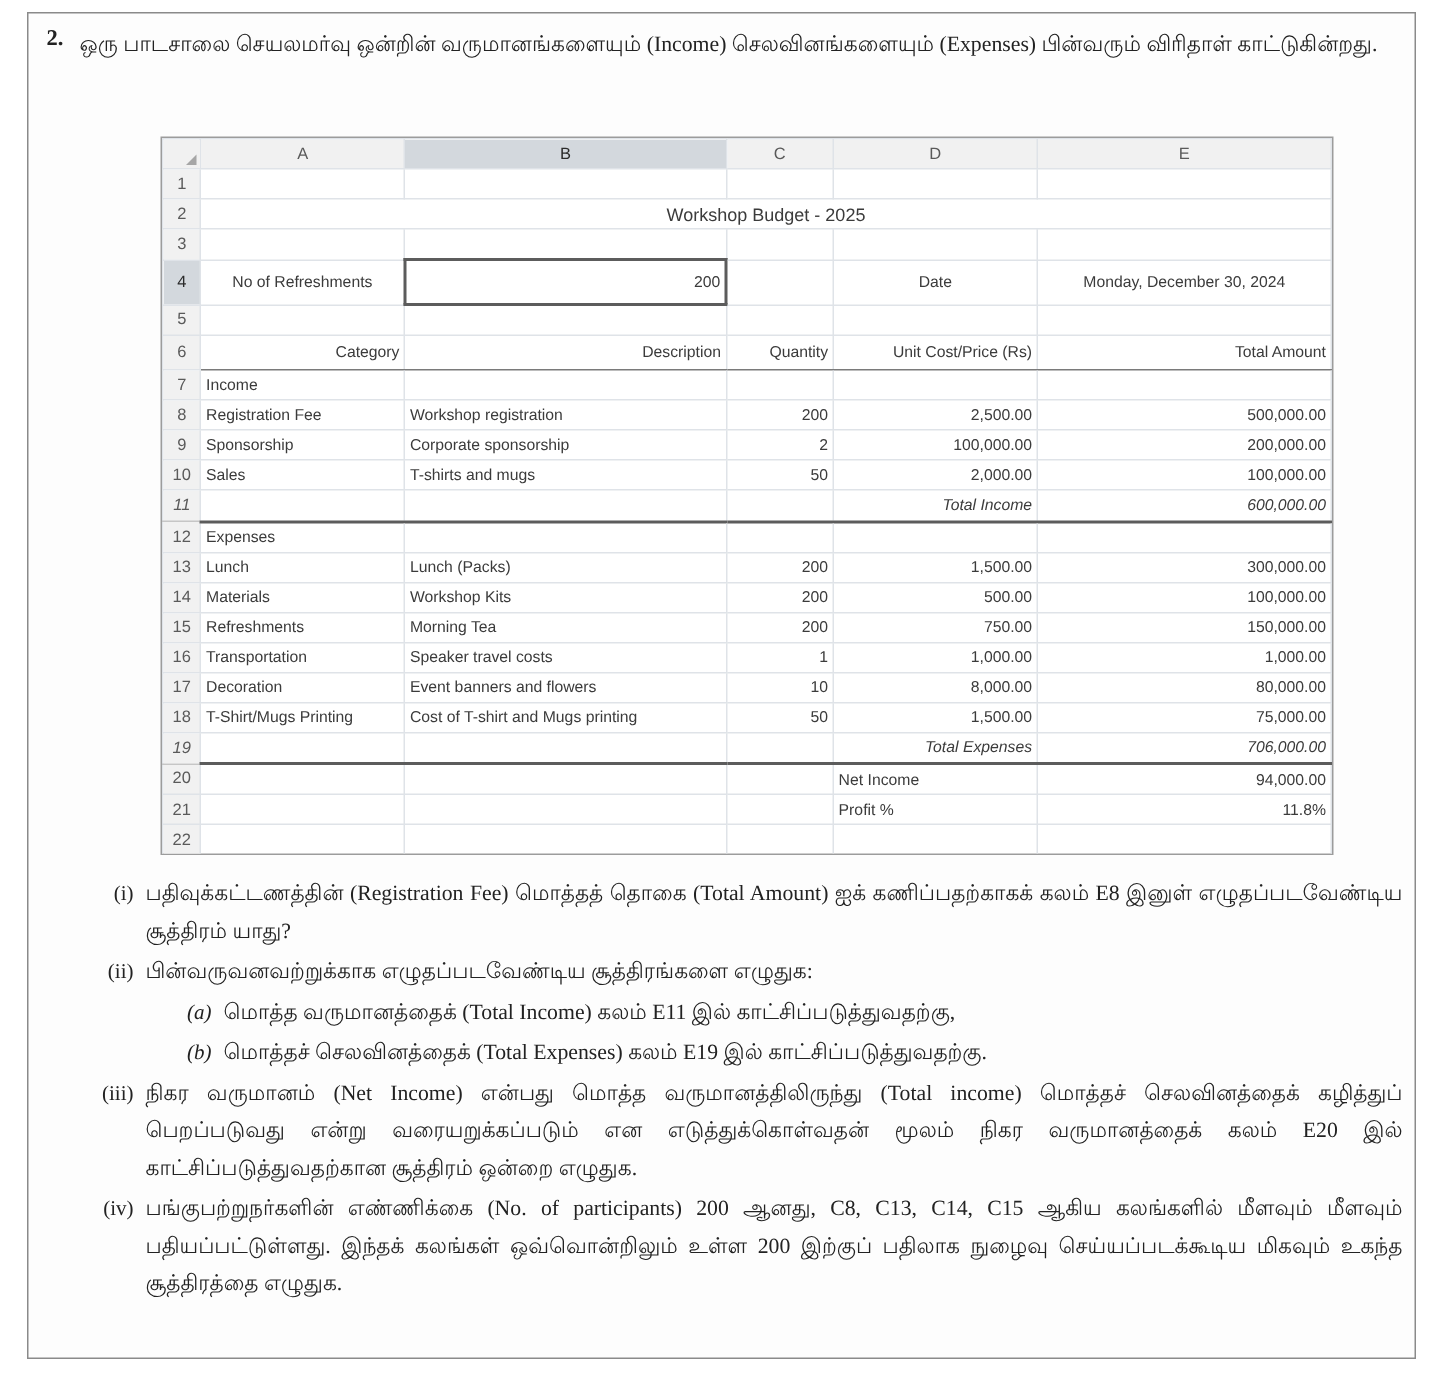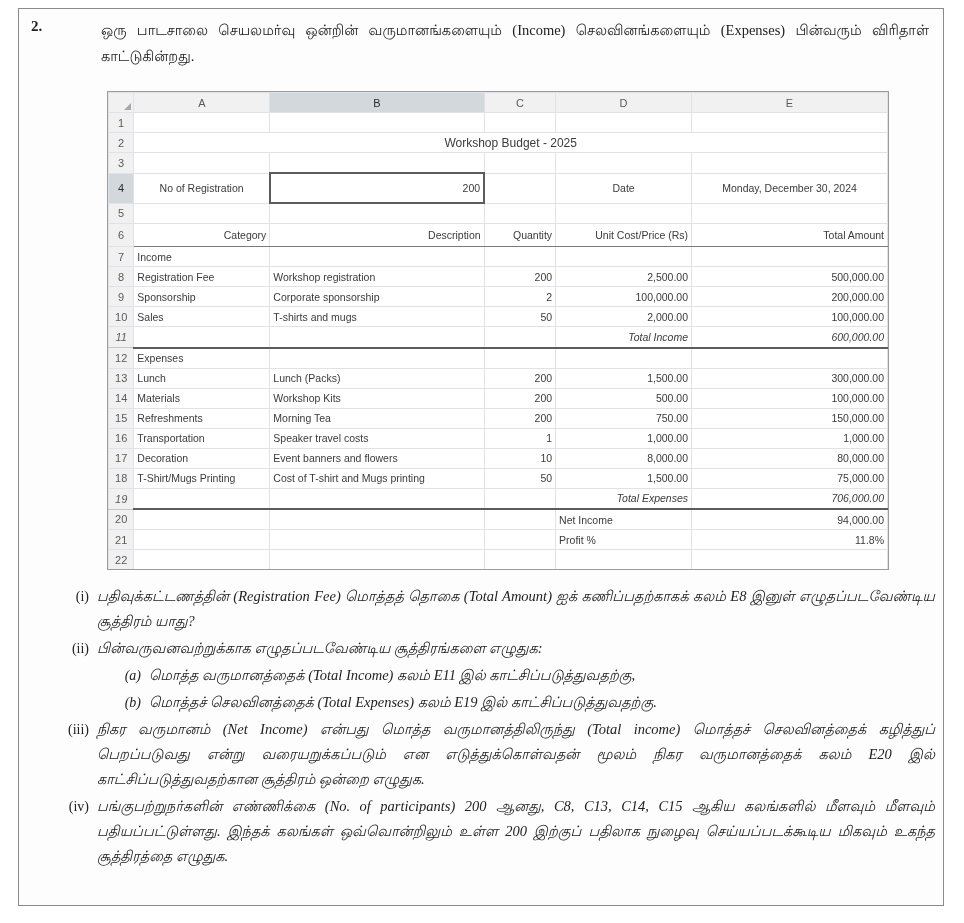--- a/index.html
+++ b/index.html
@@ -42,21 +42,20 @@
     font-size: 15px;
     width: 22px;
     flex: 0 0 22px;
     padding-top: 1px;
   }
   .q-stem-body {
     font-size: 14.5px;
     line-height: 26px;
     text-align: justify;
     width: 872px;
-    margin-left: 48px;
   }
 
   
   #sheet {
     position: absolute;
     left: 88px;
     top: 82px;
     width: 782px;
     border: 1px solid #9c9c9c;
     background: #ffffff;
@@ -166,21 +165,20 @@
   .sub-mark {
     flex: 0 0 40px;
     width: 40px;
     text-align: right;
     padding-right: 8px;
     font-size: 14px;
   }
   .sub-body {
     flex: 1 1 auto;
     text-align: justify;
-    font-style: italic;
   }
   .sub-inner {
     margin-left: 66px;
   }
   .sub-inner .sub-mark { flex: 0 0 26px; width: 26px; font-style: italic; }
 </style>
 </head>
 <body>
 
 <div id="page-frame">
@@ -231,21 +229,21 @@
         <td class="rowhdr">3</td>
         <td></td>
         <td></td>
         <td></td>
         <td></td>
         <td></td>
       </tr>
 
       <tr style="height:28px">
         <td class="rowhdr sel">4</td>
-        <td class="center bold" style="height:28px">No of Registration</td>
+        <td class="center bold" style="height:28px">No of Refreshments</td>
         <td class="right active-cell" style="height:28px">200</td>
         <td style="height:28px"></td>
         <td class="center bold" style="height:28px">Date</td>
         <td class="center bold" style="height:28px">Monday, December 30, 2024</td>
       </tr>
 
       <tr>
         <td class="rowhdr">5</td>
         <td></td>
         <td></td>

